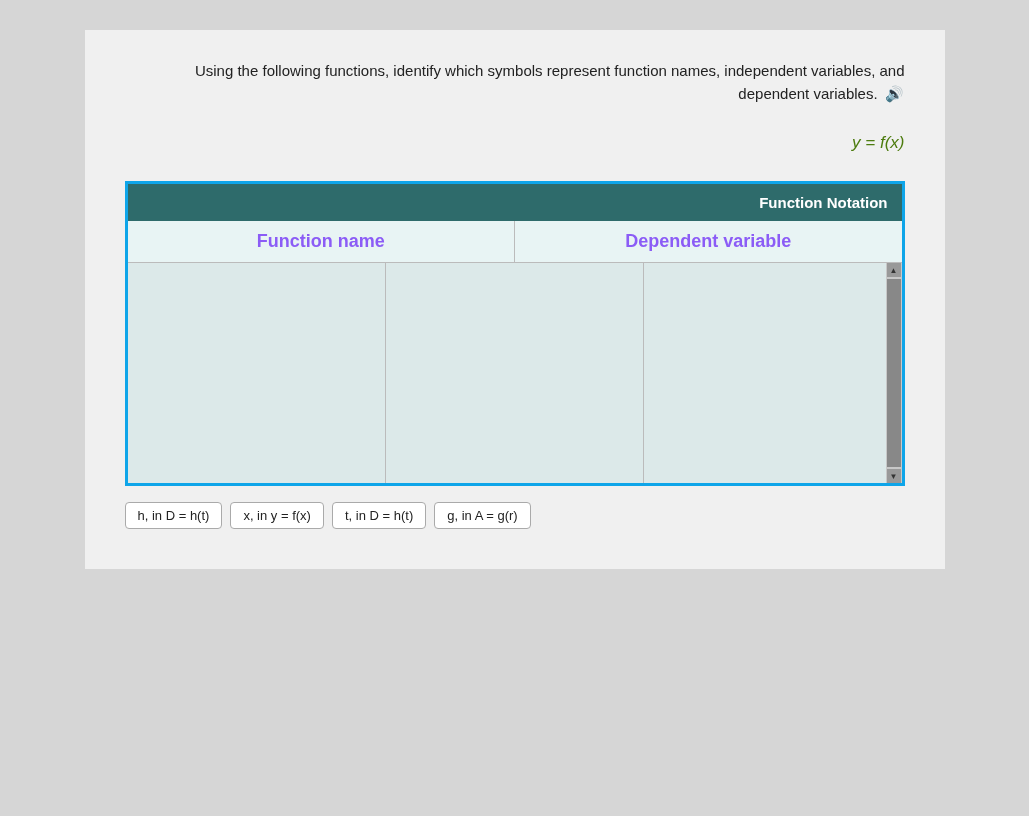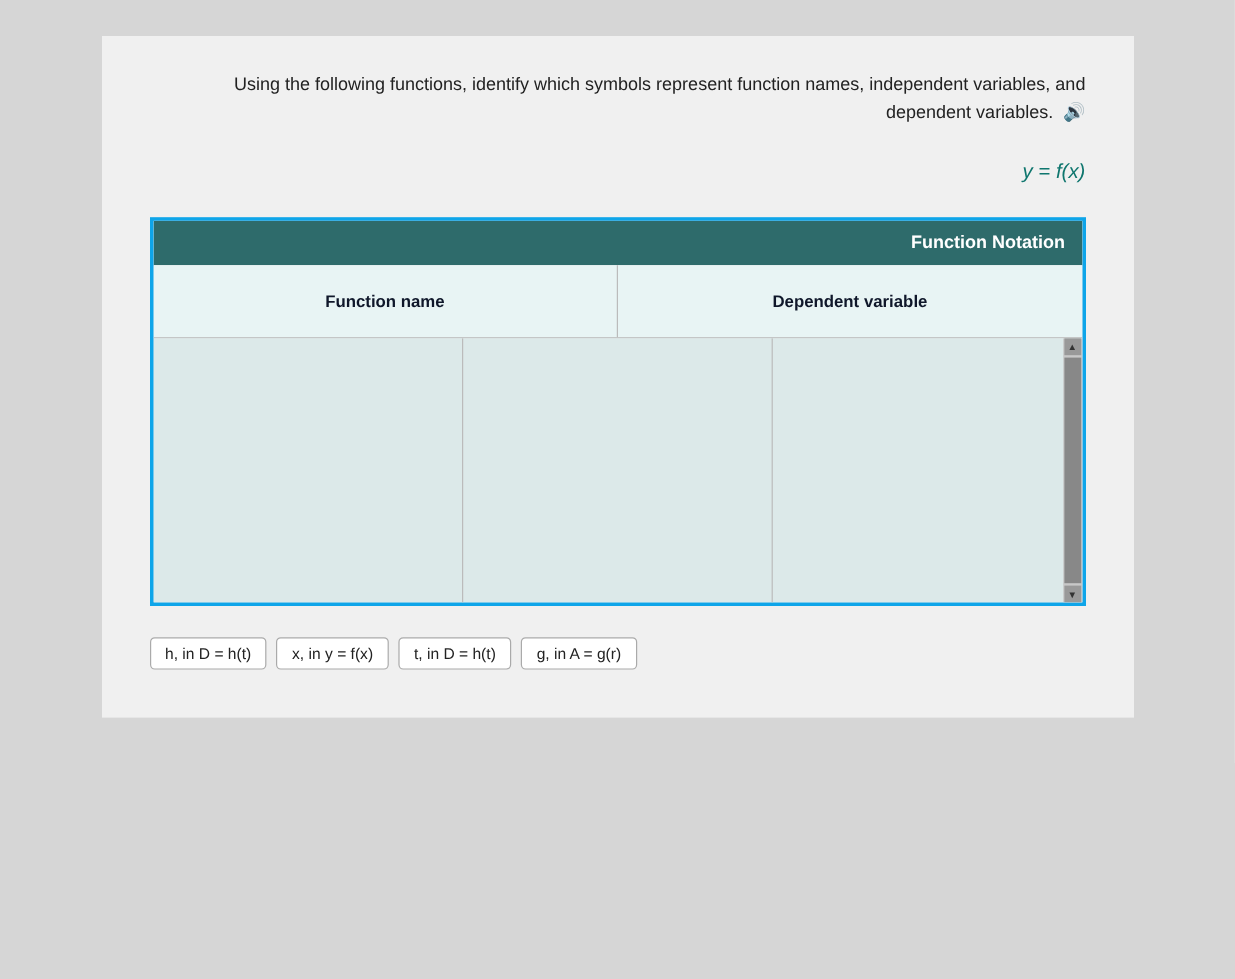--- a/index.html
+++ b/index.html
@@ -29,21 +29,21 @@
       font-size: 15px;
       color: #444;
     }
     .equations-block {
       text-align: center;
       margin-bottom: 28px;
     }
     .equation {
       font-style: italic;
       font-size: 17px;
-      color: #0f766e;
+      color: #4d7c0f;
       margin-bottom: 14px;
     }
     
     .table-wrapper {
       border: 3px solid #0ea5e9;
       overflow: hidden;
       position: relative;
     }
     .table-header-row {
       background-color: #2e6b6b;
@@ -52,24 +52,24 @@
       font-size: 15px;
       padding: 10px 14px;
     }
     .table-columns-header {
       display: flex;
       background-color: #e8f4f4;
       border-bottom: 1px solid #bbb;
     }
     .col-header {
       flex: 1;
-      padding: 22px 14px;
+      padding: 10px 14px;
       font-weight: bold;
-      font-size: 14px;
-      color: #0f172a;
+      font-size: 18px;
+      color: #8b5cf6;
       text-align: center;
       border-right: 1px solid #bbb;
     }
     .col-header:last-child {
       border-right: none;
     }
     .table-body {
       display: flex;
       min-height: 220px;
       background-color: #dce9e9;
@@ -107,21 +107,21 @@
       color: #333;
     }
     .scrollbar-thumb {
       flex: 1;
       width: 14px;
       background: #888;
       margin: 2px 0;
     }
     
     .chips-section {
-      margin-top: 26px;
+      margin-top: 16px;
       display: flex;
       flex-direction: column;
       gap: 17px;
     }
     .chips-row {
       display: flex;
       gap: 8px;
       flex-wrap: wrap;
     }
     .chip {

